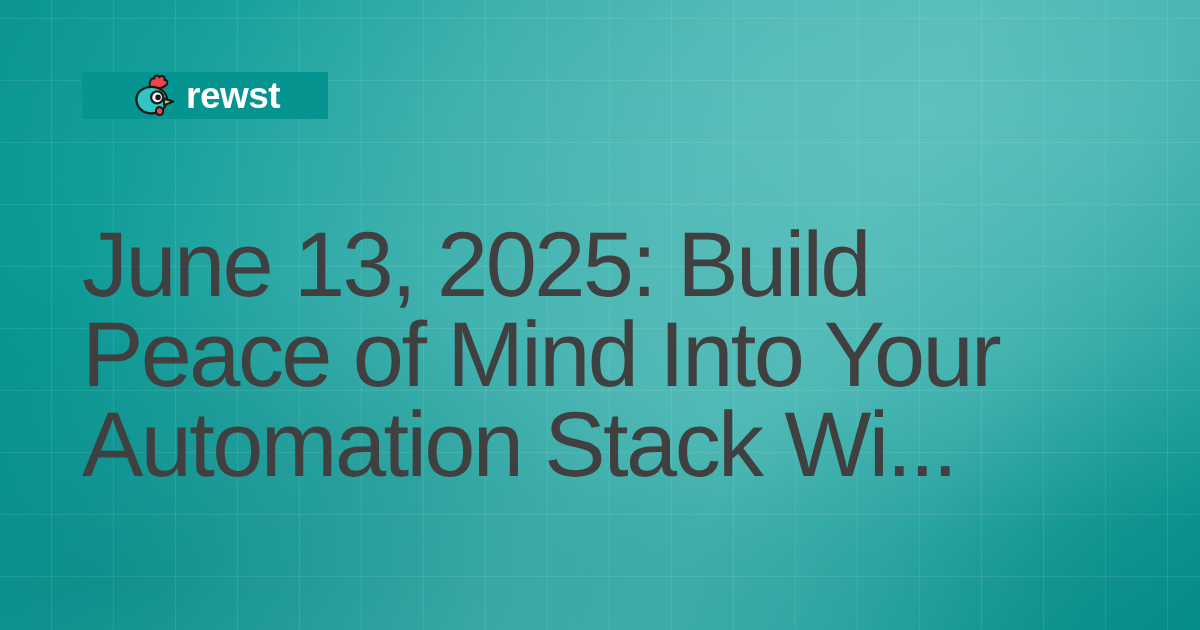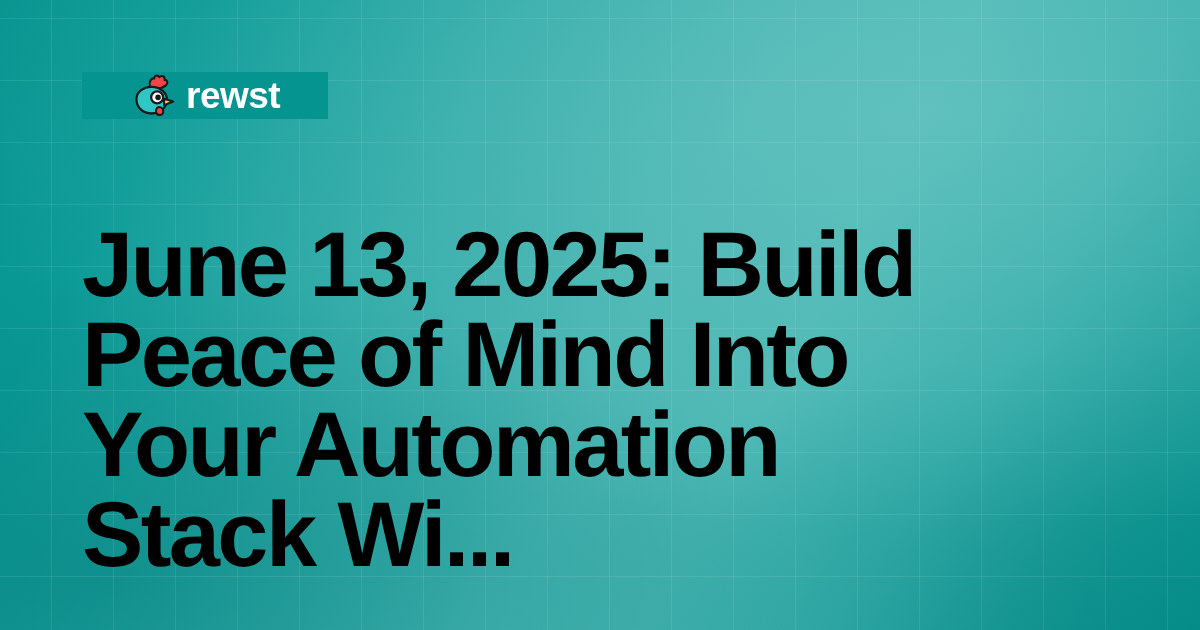--- a/index.html
+++ b/index.html
@@ -98,23 +98,23 @@
     line-height: 1;
     font-family: "Liberation Sans", "DejaVu Sans", sans-serif;
   }
 
   
   .headline {
     position: absolute;
     left: 82px;
     top: 158px;
     width: 920px;
-    color: #000000;
+    color: #404040;
     font-size: 92px;
-    font-weight: 700;
+    font-weight: 400;
     line-height: 0.98;
     letter-spacing: -2.6px;
     font-family: "Liberation Sans", "DejaVu Sans", sans-serif;
     white-space: pre-line;
     text-rendering: geometricPrecision;
   }
 </style>
 </head>
 <body>
 

